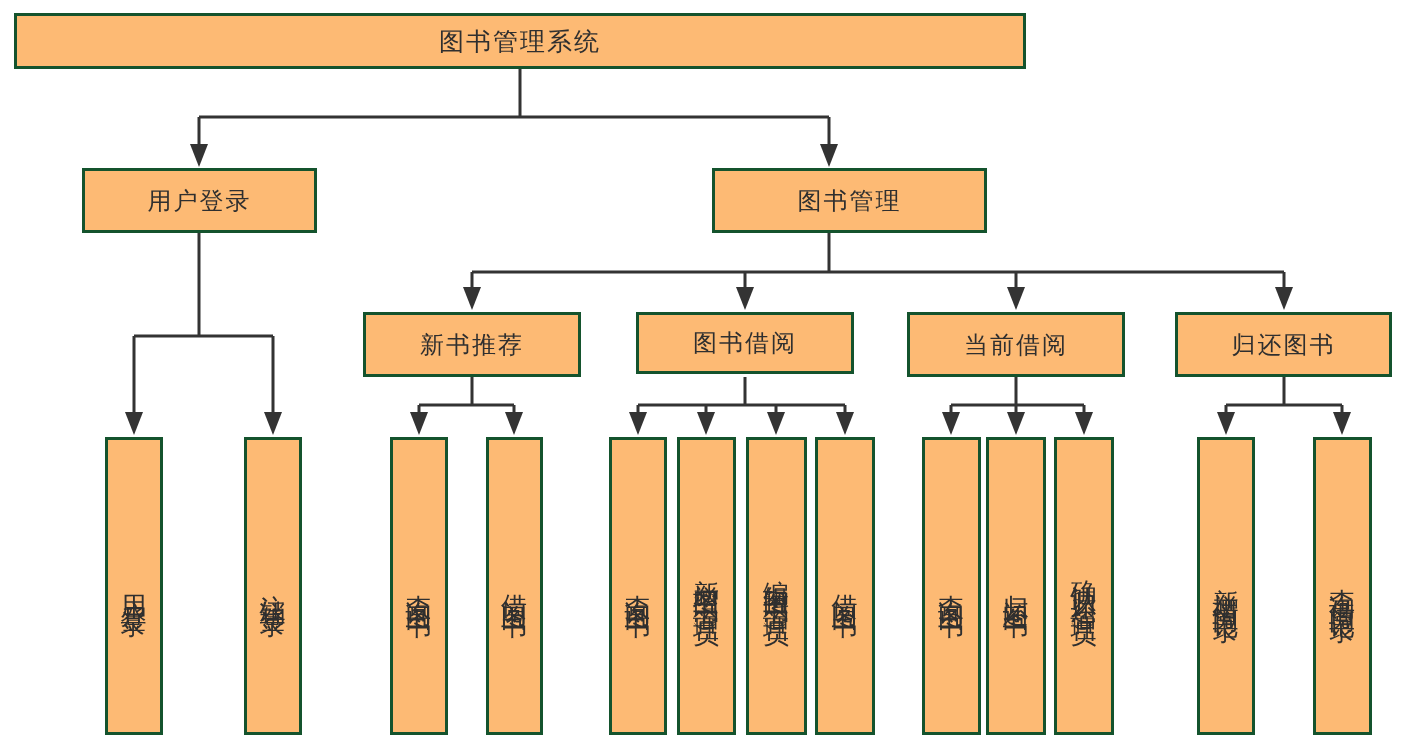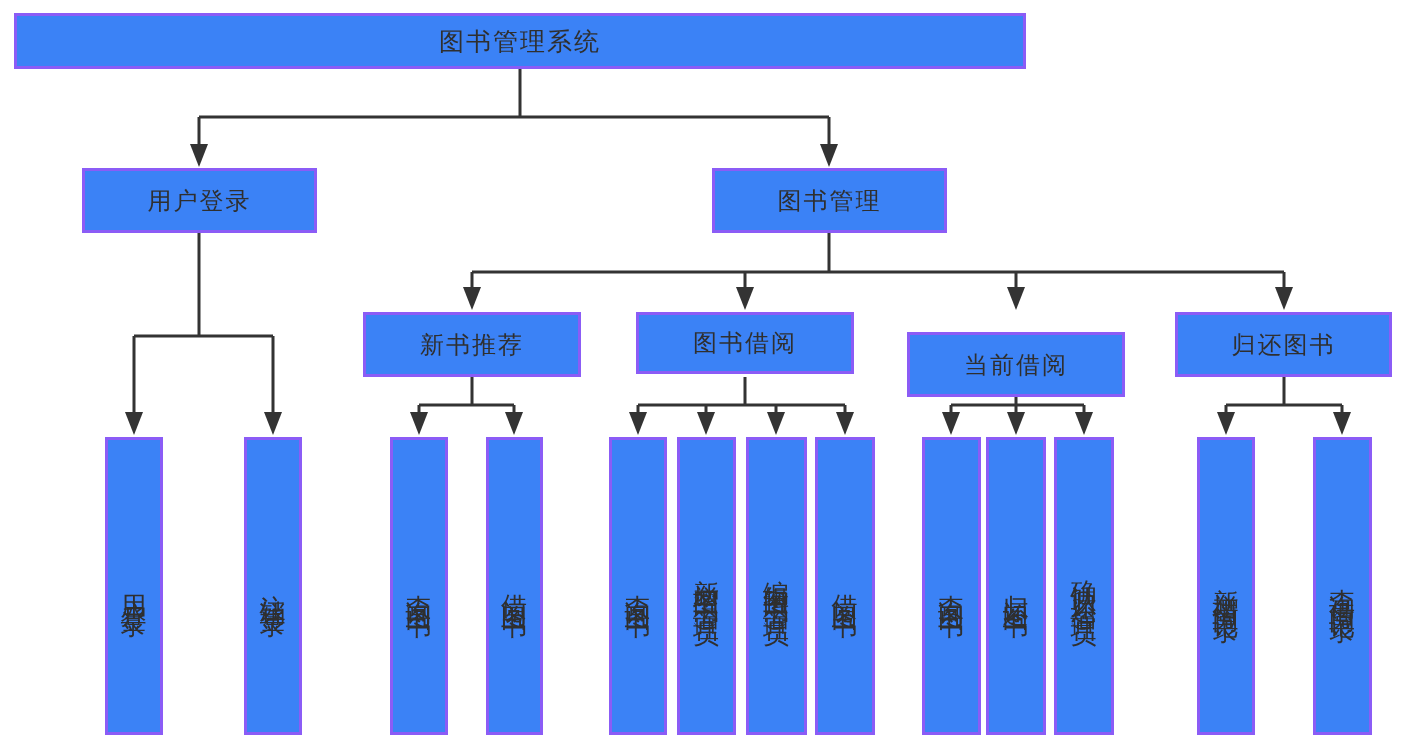--- a/index.html
+++ b/index.html
@@ -17,22 +17,22 @@
   }
   .connectors {
     position: absolute;
     left: 0;
     top: 0;
     z-index: 0;
   }
   .node {
     position: absolute;
     box-sizing: border-box;
-    background: #3b82f6;
-    border: 3px solid #8b5cf6;
+    background: #fdba74;
+    border: 3px solid #14532d;
     color: #2f2f2f;
     display: flex;
     align-items: center;
     justify-content: center;
     z-index: 1;
     text-align: center;
   }
   .hbox {
     font-size: 24px;
     letter-spacing: 2px;
@@ -97,31 +97,31 @@
     </g>
   </svg>
 
   <div class="node hbox title-box" style="left:14px; top:13px; width:1012px; height:56px;">
     <span>图书管理系统</span>
   </div>
 
   <div class="node hbox" style="left:82px; top:168px; width:235px; height:65px;">
     <span>用户登录</span>
   </div>
-  <div class="node hbox" style="left:712px; top:168px; width:235px; height:65px;">
+  <div class="node hbox" style="left:712px; top:168px; width:275px; height:65px;">
     <span>图书管理</span>
   </div>
 
   <div class="node hbox" style="left:363px; top:312px; width:218px; height:65px;text-align:right;">
     <span>新书推荐</span>
   </div>
   <div class="node hbox" style="left:636px; top:312px; width:218px; height:62px;">
     <span>图书借阅</span>
   </div>
-  <div class="node hbox" style="left:907px; top:312px; width:218px; height:65px;margin-top:20px;">
+  <div class="node hbox" style="left:907px; top:312px; width:218px; height:65px;">
     <span>当前借阅</span>
   </div>
   <div class="node hbox" style="left:1175px; top:312px; width:217px; height:65px;">
     <span>归还图书</span>
   </div>
 
   <div class="node vbox" style="left:105px; top:437px; width:58px; height:298px;">
     <span>用户登录</span>
   </div>
   <div class="node vbox" style="left:244px; top:437px; width:58px; height:298px;">

